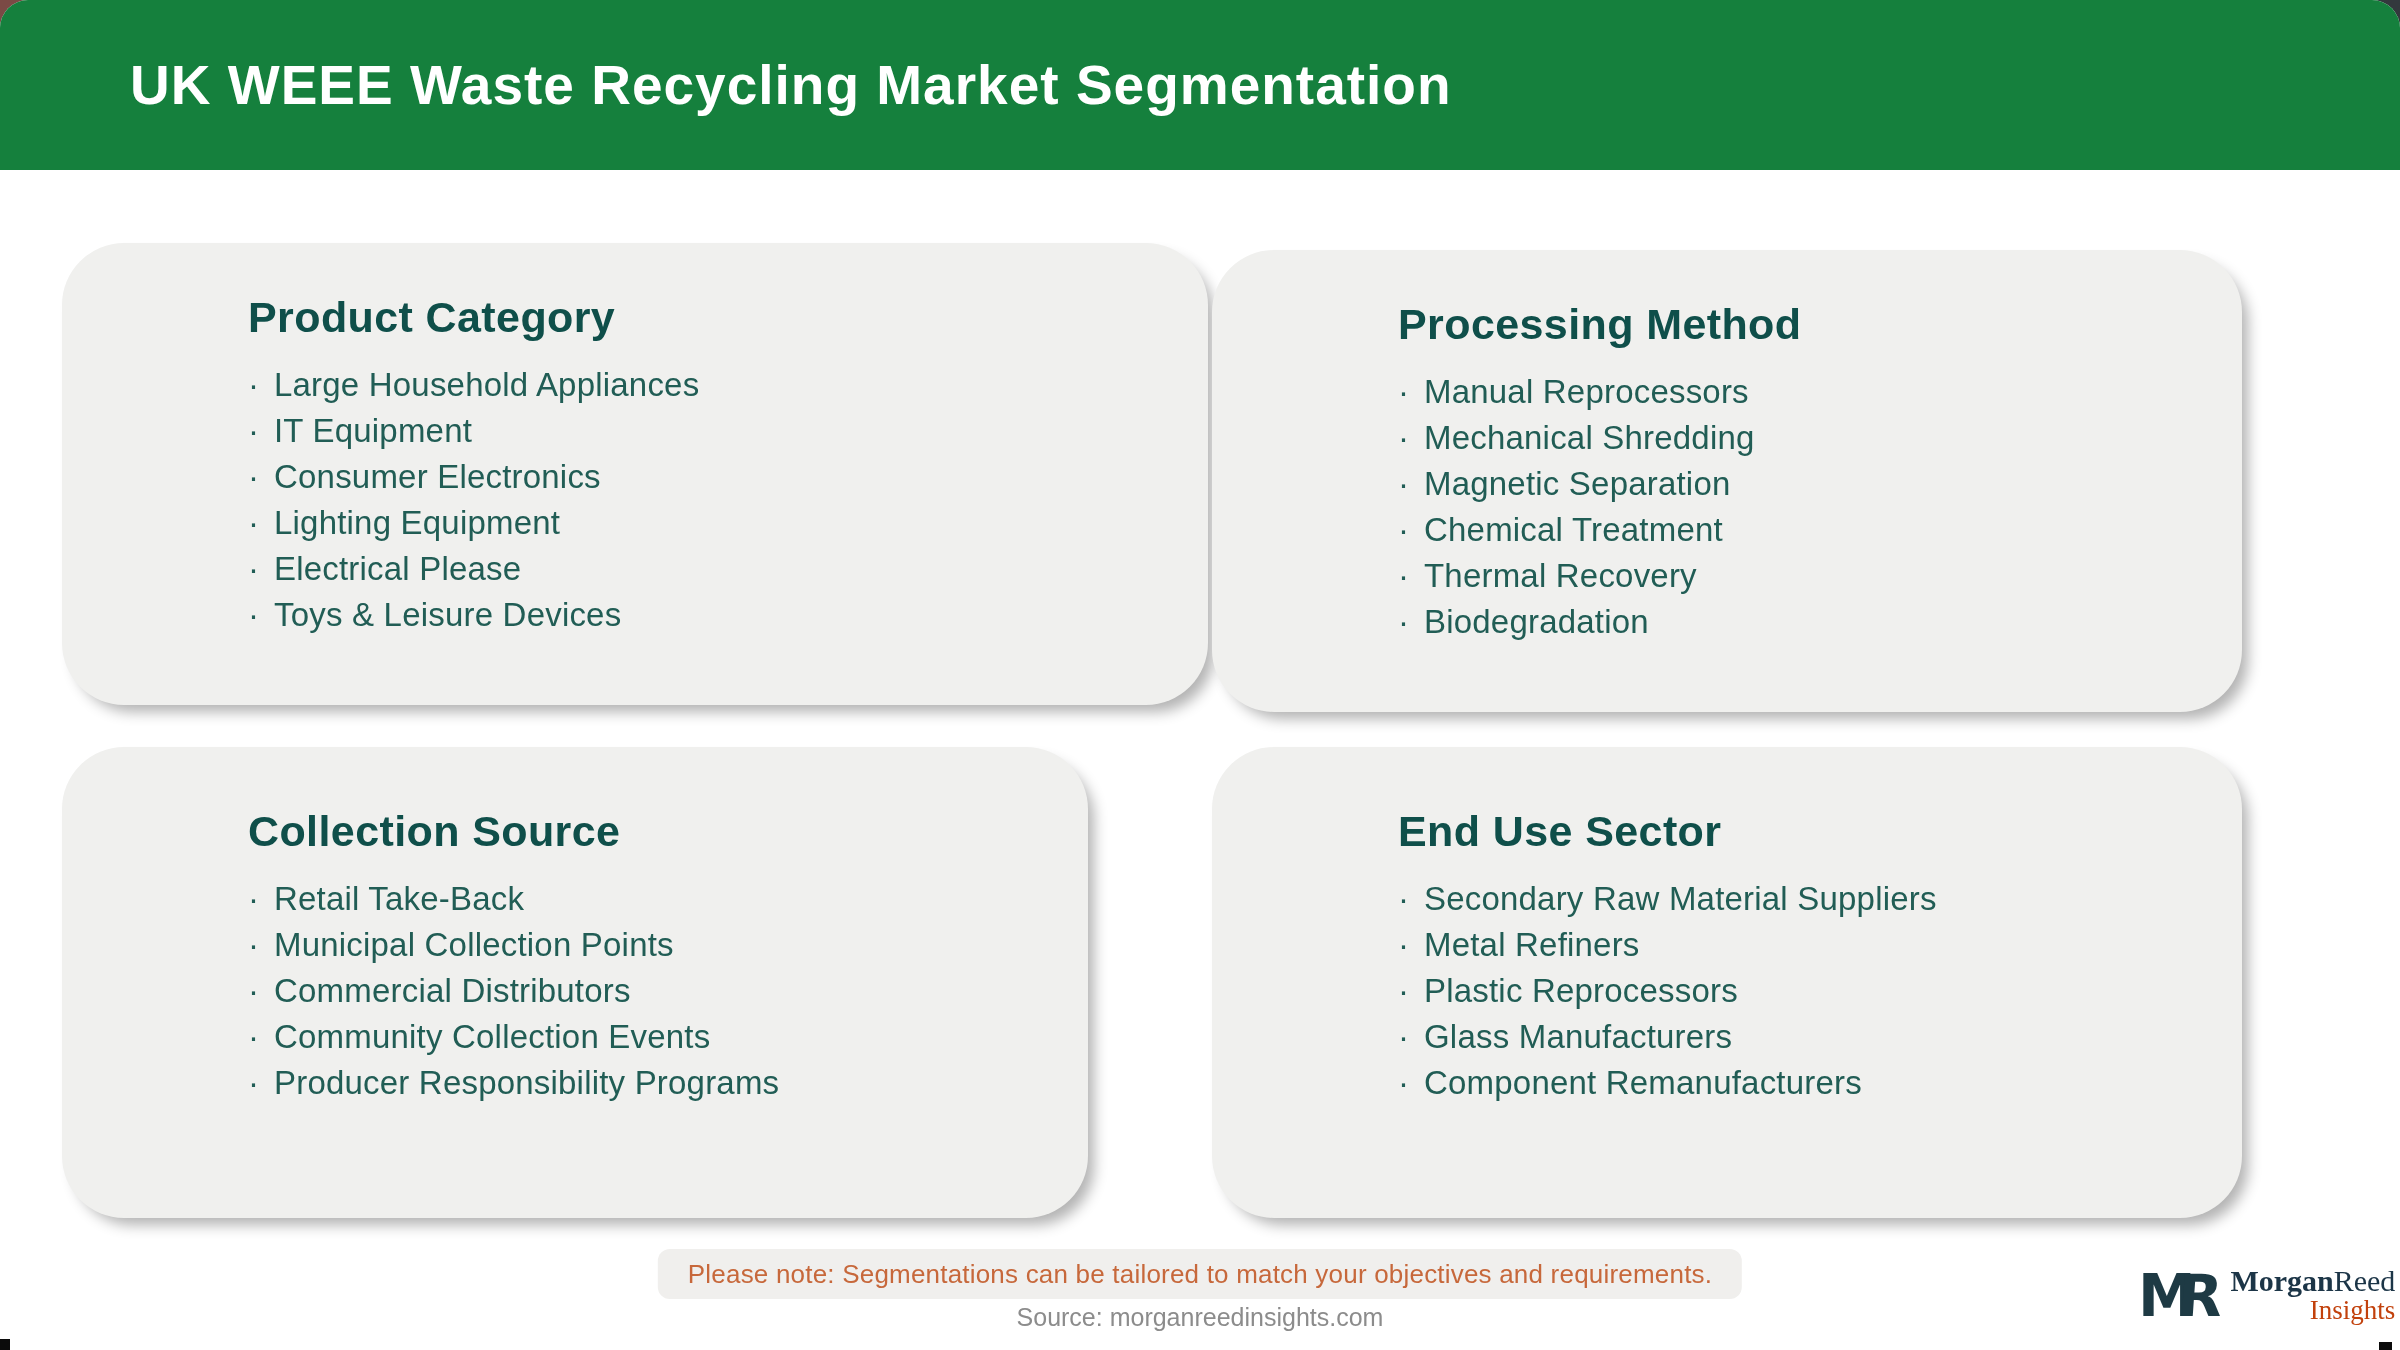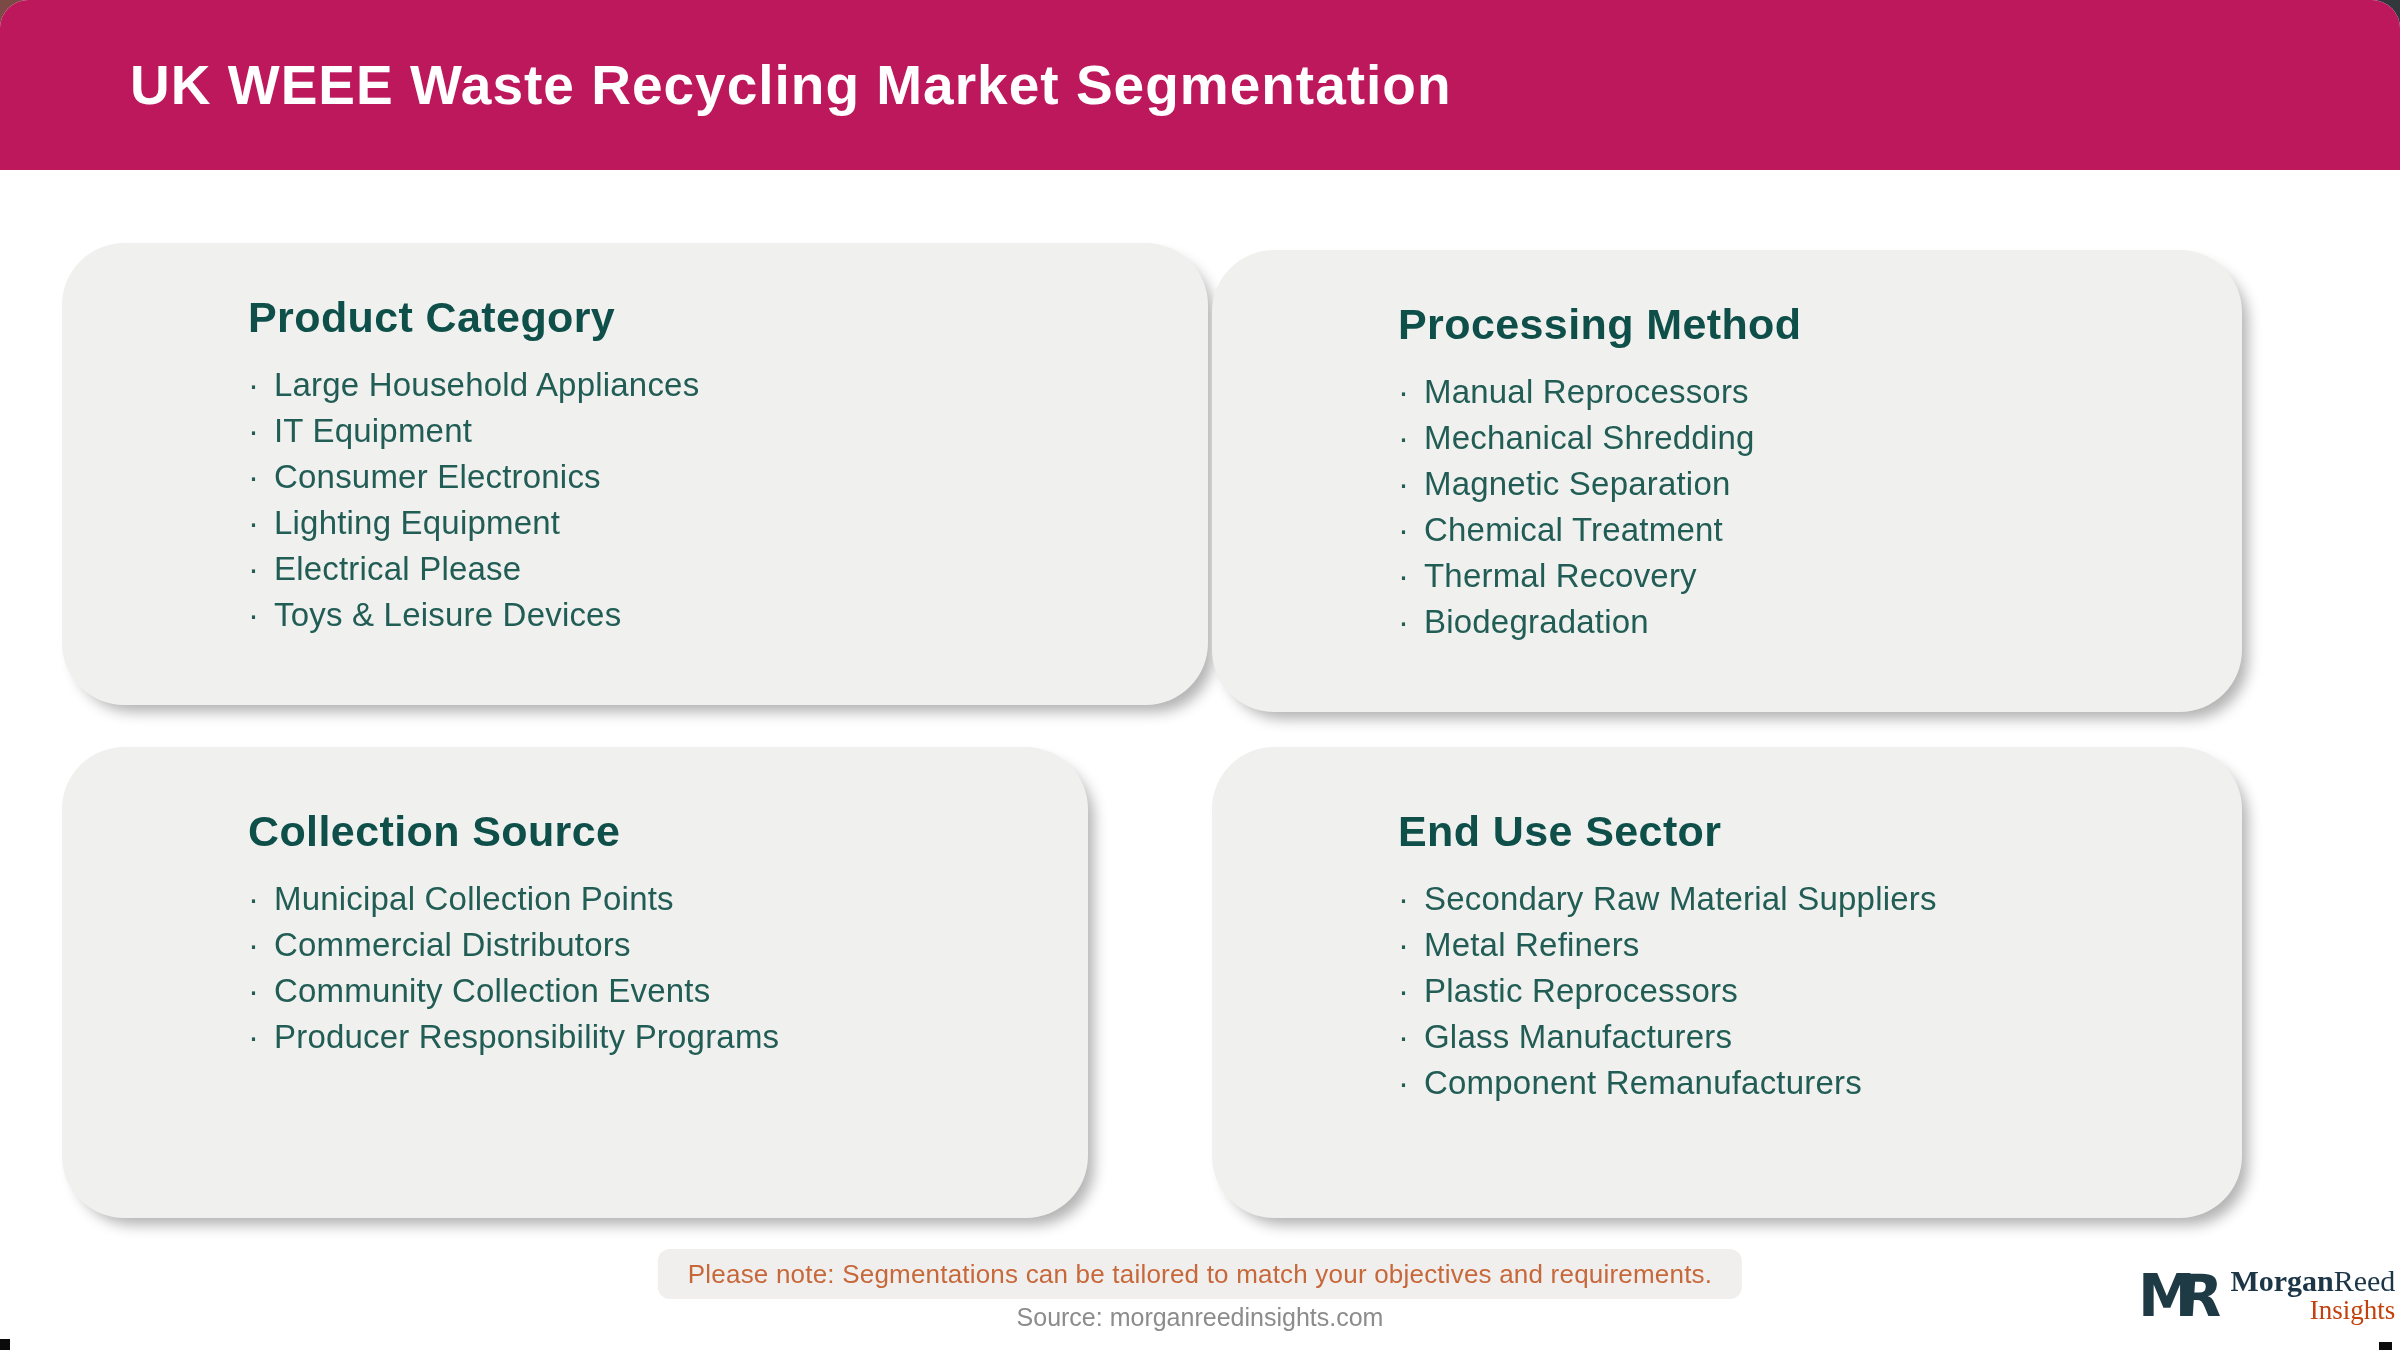--- a/index.html
+++ b/index.html
@@ -40,21 +40,21 @@
     background: #ffffff;
     border-radius: 28px 28px 0 0;
     overflow: hidden;
     z-index: 1;
   }
   .header {
     position: absolute;
     top: 0; left: 0;
     width: 100%;
     height: 170px;
-    background: #be185d;
+    background: #15803d;
     display: flex;
     align-items: center;
   }
   .header h1 {
     margin: 0;
     padding-left: 130px;
     font-size: 55px;
     font-weight: 700;
     letter-spacing: 1px;
     color: #ffffff;
@@ -199,20 +199,21 @@
         <li><span class="bullet">·</span><span>Magnetic Separation</span></li>
         <li><span class="bullet">·</span><span>Chemical Treatment</span></li>
         <li><span class="bullet">·</span><span>Thermal Recovery</span></li>
         <li><span class="bullet">·</span><span>Biodegradation</span></li>
       </ul>
     </div>
 
     <div class="card card-3">
       <h2>Collection Source</h2>
       <ul>
+        <li><span class="bullet">·</span><span>Retail Take-Back</span></li>
         <li><span class="bullet">·</span><span>Municipal Collection Points</span></li>
         <li><span class="bullet">·</span><span>Commercial Distributors</span></li>
         <li><span class="bullet">·</span><span>Community Collection Events</span></li>
         <li><span class="bullet">·</span><span>Producer Responsibility Programs</span></li>
       </ul>
     </div>
 
     <div class="card card-4">
       <h2>End Use Sector</h2>
       <ul>

